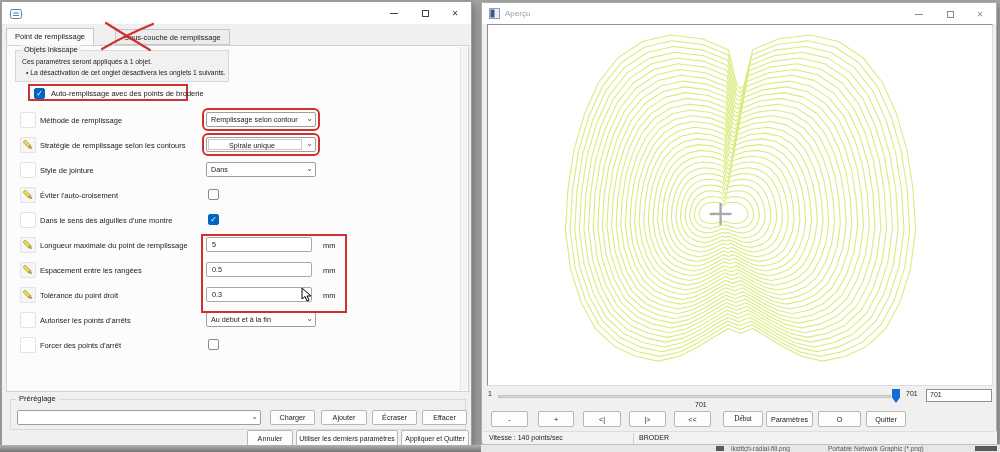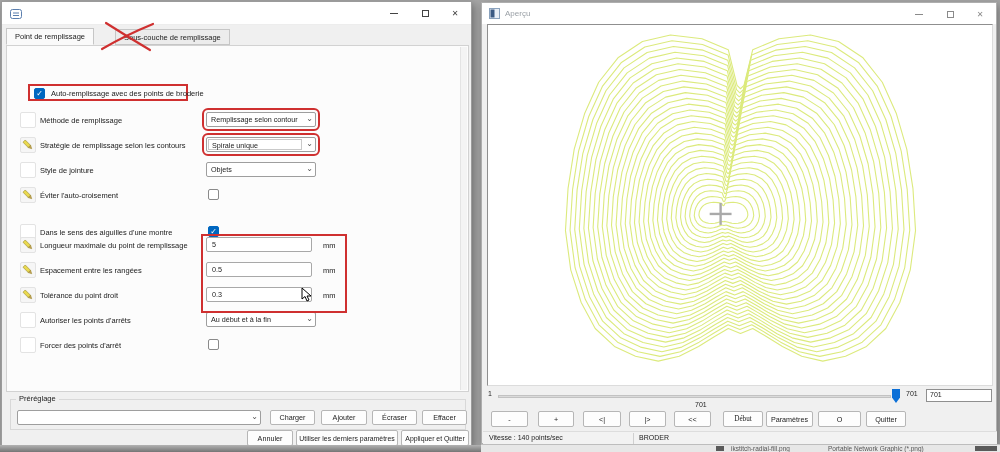--- a/index.html
+++ b/index.html
@@ -36,21 +36,21 @@
     font-size:8px; line-height:10px; text-align:center; }
   .param-row { position:absolute; left:0; width:455px; height:17px; }
   .icon-cell { position:absolute; left:13px; top:0; width:16px; height:16px;
     background:#fff; border:1px solid #e3e3e3; border-radius:2px; }
   .icon-cell.pencil { background:#f6f6f6; }
   .row-label { position:absolute; left:33px; top:4px; font-size:7.5px; color:#1b1b1b; white-space:nowrap; }
   .select { position:absolute; left:199px; top:0; width:110px; height:15px; background:#fff;
     border:1px solid #9e9e9e; border-radius:2px; font-size:7.2px; color:#1b1b1b;
     padding:2px 12px 0 4px; white-space:nowrap; overflow:hidden; }
   .select .chev { position:absolute; right:2px; top:1px; color:#555; font-size:8px; }
-  .combobox .inner-field { position:absolute; left:1px; top:1px; right:13px; bottom:1px; border:1px solid #c9c9c9; padding:1px 0 0 3px; }
+  .combobox .inner-field { position:absolute; left:1px; top:1px; right:13px; bottom:1px; border:1px solid #c9c9c9; padding:1px 0 0 20px; }
   .input-box { position:absolute; left:199px; top:0; width:106px; height:15px; background:#fff;
     border:1px solid #a8a8a8; border-radius:2px; font-size:7.2px; color:#1b1b1b; padding:2px 0 0 5px; }
   .unit { position:absolute; left:316px; top:4px; font-size:7.5px; color:#1b1b1b; }
   .ctl-checkbox { position:absolute; left:201px; top:2px; }
   .row-hl .select, .row-hl .input-box { outline:2px solid #cf3030; outline-offset:2px; }
   #grp-preset { left:8px; top:397px; width:456px; height:31px; background:#f0f0f0; }
   #grp-preset .groupbox-label { background:#f0f0f0; }
   .btn { background:#fdfdfd; border:1px solid #b6b6b6; border-radius:2px;
     font-size:7.2px; color:#1b1b1b; display:flex; align-items:center; justify-content:center;
     height:15px; position:absolute; white-space:nowrap; }
@@ -114,20 +114,25 @@
   <div class="tab active" style="left:4px;top:26px">Point de remplissage</div>
   <div class="tab inactive" style="left:113px;top:27px">Sous-couche de remplissage</div>
   <svg class="abs" style="left:96px;top:19px;z-index:5" width="60" height="32" viewBox="0 0 60 32">
     <path d="M4 28 Q 28 14 55 3" stroke="#cf3030" stroke-width="2.2" fill="none" stroke-linecap="round"></path>
     <path d="M8 2 Q 30 16 52 29" stroke="#cf3030" stroke-width="2.2" fill="none" stroke-linecap="round"></path>
   </svg>
 
   <div class="abs" id="panel">
     <div class="abs" id="panel-scrollbar"></div>
 
+    <div class="abs groupbox" id="grp-inkscape">
+      <div class="groupbox-label">Objets Inkscape</div>
+      <div class="abs grp-line" style="left:6px;top:7px">Ces paramètres seront appliqués à 1 objet.</div>
+      <div class="abs grp-line" style="left:10px;top:18px">• La désactivation de cet onglet désactivera les onglets 1 suivants.</div>
+    </div>
 
     <div class="abs hl-red" id="autofill-box">
       <div class="abs checkbox checked" style="left:4px;top:2px">✓</div>
       <div class="abs txt" style="left:21px;top:4px">Auto-remplissage avec des points de broderie</div>
     </div>
 
     <div id="rows-host">
         <div class="param-row row-hl" style="top: 66px;">
           <div class="icon-cell"></div>
           <div class="row-label">Méthode de remplissage</div>
@@ -144,35 +149,35 @@
           </div>
           <div class="row-label">Stratégie de remplissage selon les contours</div>
           <div class="select combobox">
             <div class="inner-field">Spirale unique</div>
             <span class="chev">⌄</span>
           </div>
         </div>
         <div class="param-row" style="top: 116px;">
           <div class="icon-cell"></div>
           <div class="row-label">Style de jointure</div>
-          <div class="select"><span>Objets</span><span class="chev">⌄</span></div>
+          <div class="select"><span>Dans</span><span class="chev">⌄</span></div>
         </div>
         <div class="param-row" style="top: 141px;">
           <div class="icon-cell pencil">
             <svg width="14" height="14" viewBox="0 0 14 14" style="position:absolute;left:0;top:0">
               <g transform="rotate(-45 7 7)">
                 <rect x="5.4" y="1.5" width="3.2" height="7.5" fill="#e9d94f" stroke="#9a8c2e" stroke-width="0.6"></rect>
                 <polygon points="5.4,9 8.6,9 7,12.2" fill="#caa05a" stroke="#9a8c2e" stroke-width="0.6"></polygon>
               </g>
             </svg>
           </div>
           <div class="row-label">Éviter l'auto-croisement</div>
           <div class="ctl-checkbox checkbox"></div>
         </div>
-        <div class="param-row" style="top: 178px;">
+        <div class="param-row" style="top: 166px;">
           <div class="icon-cell"></div>
           <div class="row-label">Dans le sens des aiguilles d'une montre</div>
           <div class="ctl-checkbox checkbox checked">✓</div>
         </div>
         <div class="param-row" style="top: 191px;">
           <div class="icon-cell pencil">
             <svg width="14" height="14" viewBox="0 0 14 14" style="position:absolute;left:0;top:0">
               <g transform="rotate(-45 7 7)">
                 <rect x="5.4" y="1.5" width="3.2" height="7.5" fill="#e9d94f" stroke="#9a8c2e" stroke-width="0.6"></rect>
                 <polygon points="5.4,9 8.6,9 7,12.2" fill="#caa05a" stroke="#9a8c2e" stroke-width="0.6"></polygon>

